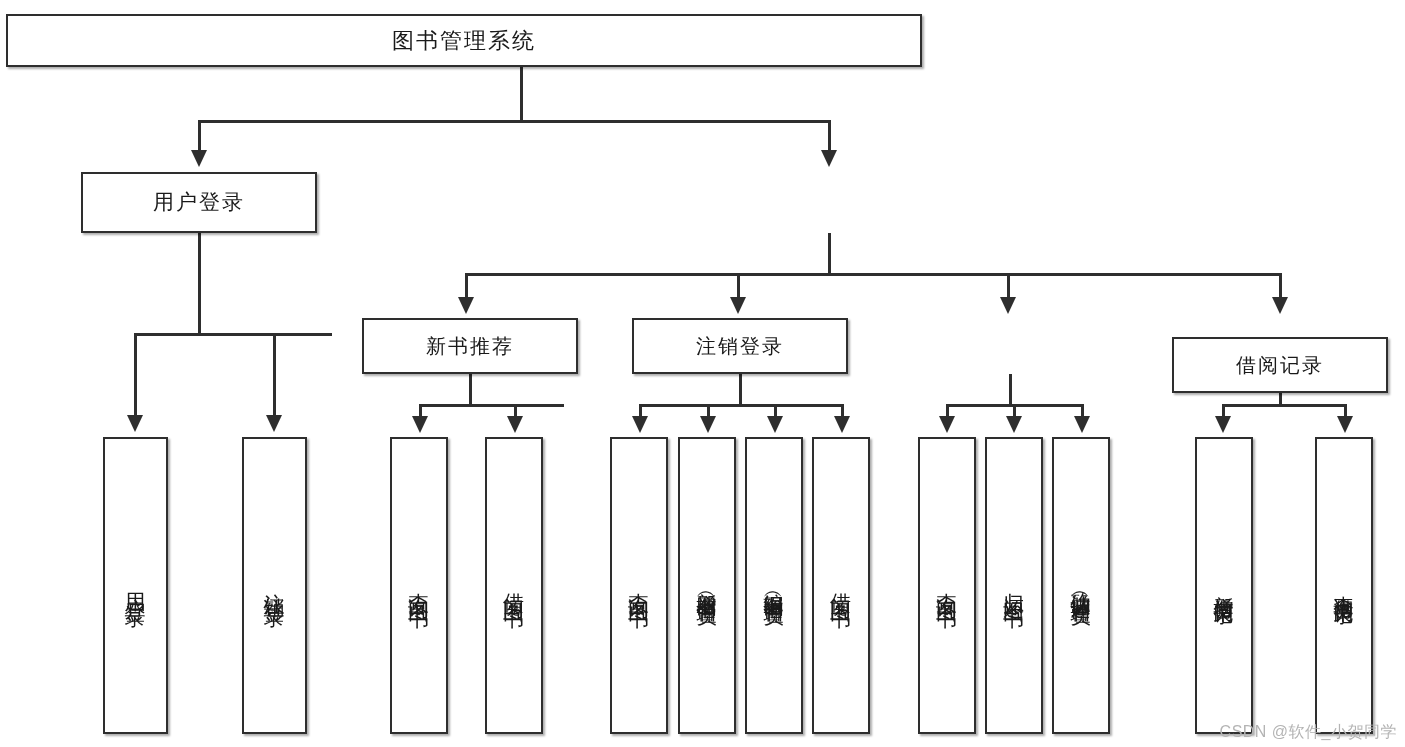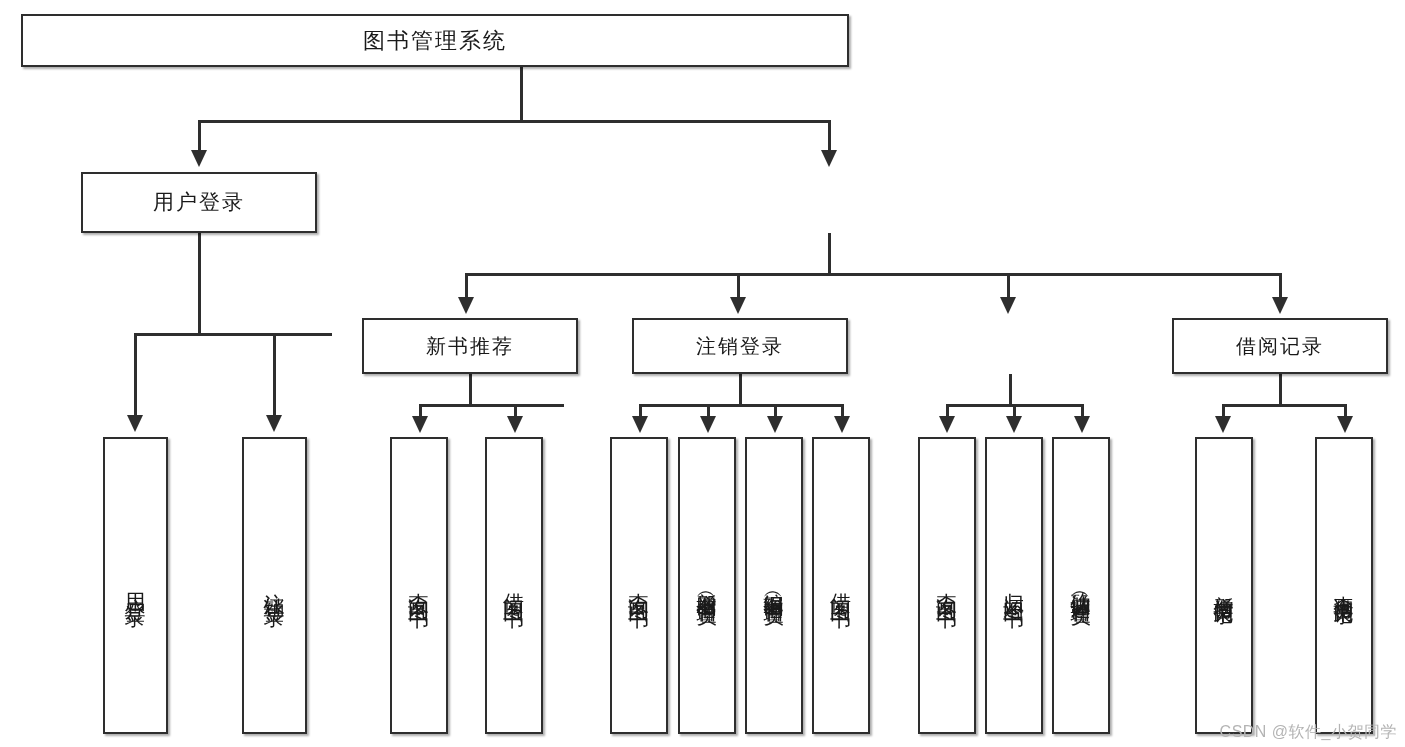--- a/index.html
+++ b/index.html
@@ -34,23 +34,23 @@
   }
   .node .label {
     display: block;
     text-align: center;
     line-height: 1.25;
     letter-spacing: 1px;
   }
 
   
   .node.root {
-    left: 21px;
+    left: 6px;
     top: 14px;
-    width: 828px;
+    width: 916px;
     height: 53px;
   }
   .node.root .label { font-size: 22px; letter-spacing: 2px; }
 
   
   .node.l2 {
     height: 61px;
   }
   .node.l2 .label { font-size: 21px; letter-spacing: 2px; }
 
@@ -159,21 +159,21 @@
   <div class="arrow" style="left:1000px; top:297px;"></div>
   <div class="ln v" style="left:1279px; top:273px; height:26px;"></div>
   <div class="arrow" style="left:1272px; top:297px;"></div>
 
   <div class="node l3" style="left:362px; top:318px; width:216px;">
     <span class="label">新书推荐</span>
   </div>
   <div class="node l3" style="left:632px; top:318px; width:216px;">
     <span class="label">注销登录</span>
   </div>
-  <div class="node l3" style="left:1172px; top:318px; width:216px;">
+  <div class="node l3" style="left:1172px; top:337px; width:216px;">
     <span class="label">借阅记录</span>
   </div>
 
   <div class="ln v" style="left:469px; top:374px; height:32px;"></div>
   <div class="ln h" style="left:419px; top:404px; width:145px;"></div>
   <div class="ln v" style="left:419px; top:404px; height:14px;"></div>
   <div class="arrow" style="left:412px; top:416px;"></div>
   <div class="ln v" style="left:514px; top:404px; height:14px;"></div>
   <div class="arrow" style="left:507px; top:416px;"></div>
 

